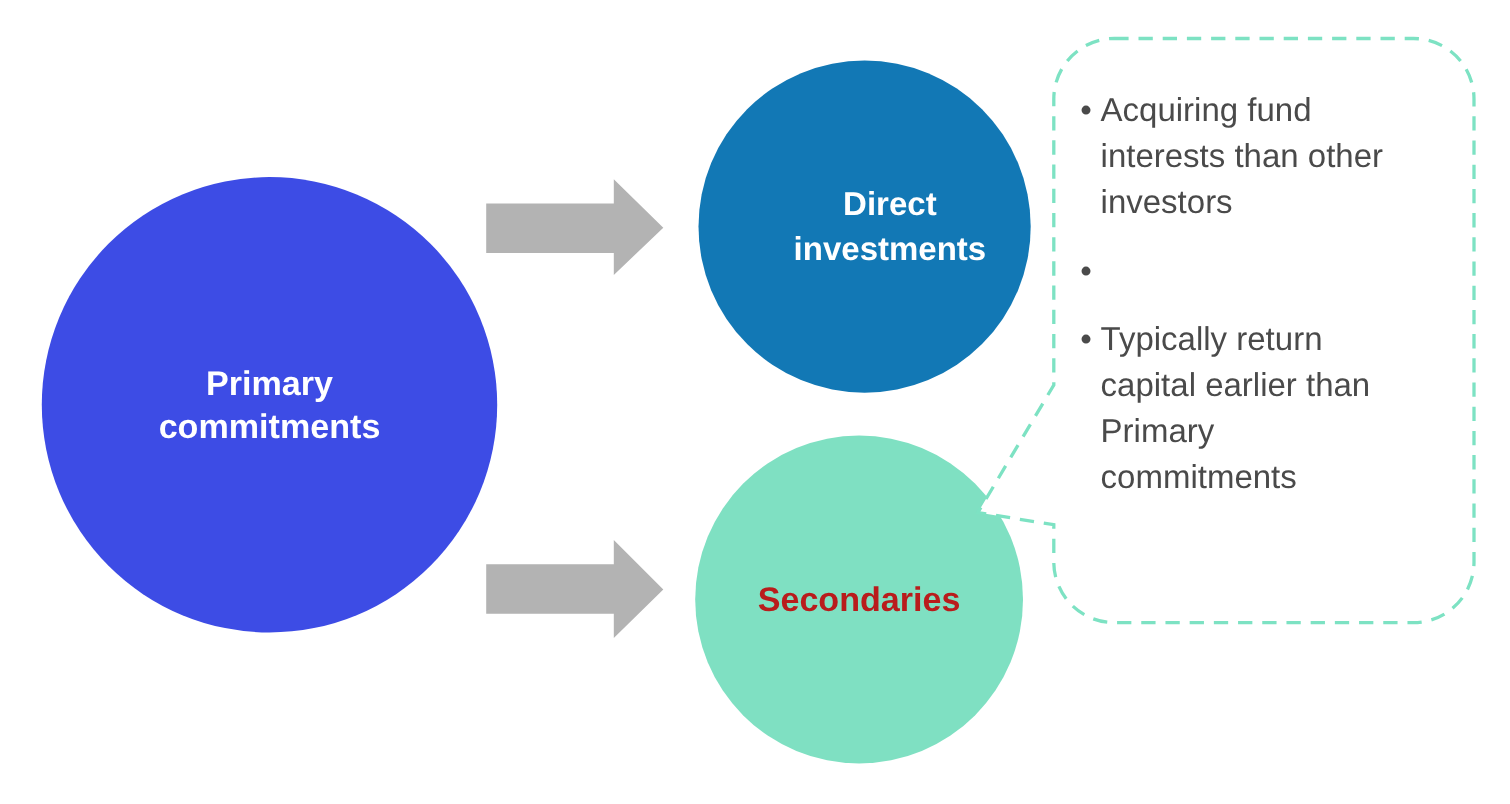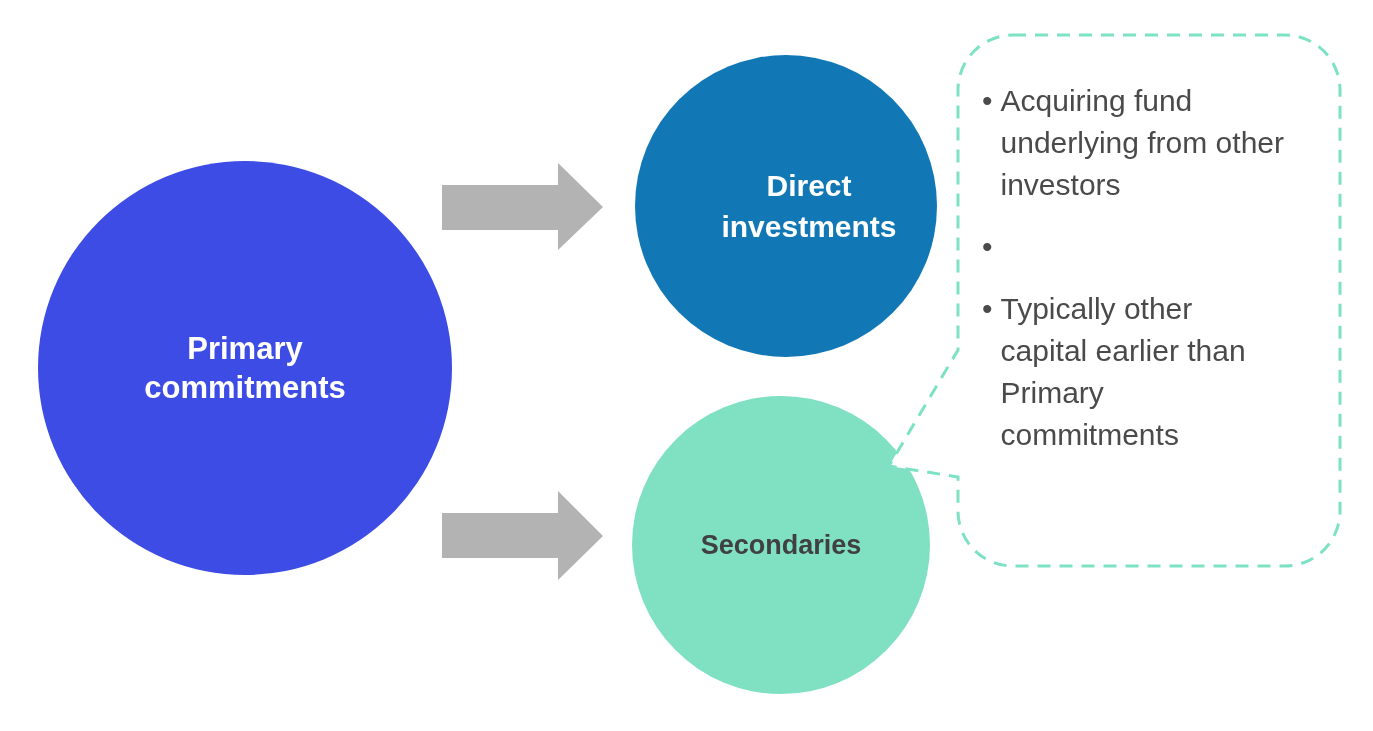--- a/index.html
+++ b/index.html
@@ -54,22 +54,22 @@
     margin-left: 46px;
   }
   .circle.secondaries {
     left: 632px;
     top: 396px;
     width: 298px;
     height: 298px;
     background: #7fe0c2;
   }
   .circle.secondaries .circle-label {
-    color: #404040;
-    font-size: 27px;
+    color: #b91c1c;
+    font-size: 31px;
     line-height: 40px;
   }
   .overlay {
     position: absolute;
     left: 0;
     top: 0;
     width: 1373px;
     height: 731px;
     pointer-events: none;
   }
@@ -141,28 +141,28 @@
              L 958 350
              L 958 90
              A 55 55 0 0 1 1013 35
              Z"></path>
   </svg>
 
   <div class="bullets">
     <div class="bullet">
       <span class="dot">•</span>
       <span class="bullet-text">Acquiring fund
-underlying from other
+interests than other
 investors</span>
     </div>
     <div class="bullet">
       <span class="dot">•</span>
     </div>
     <div class="bullet">
       <span class="dot">•</span>
-      <span class="bullet-text">Typically other
+      <span class="bullet-text">Typically return
 capital earlier than
 Primary
 commitments</span>
     </div>
   </div>
 
 </div>
 
 </body></html>

